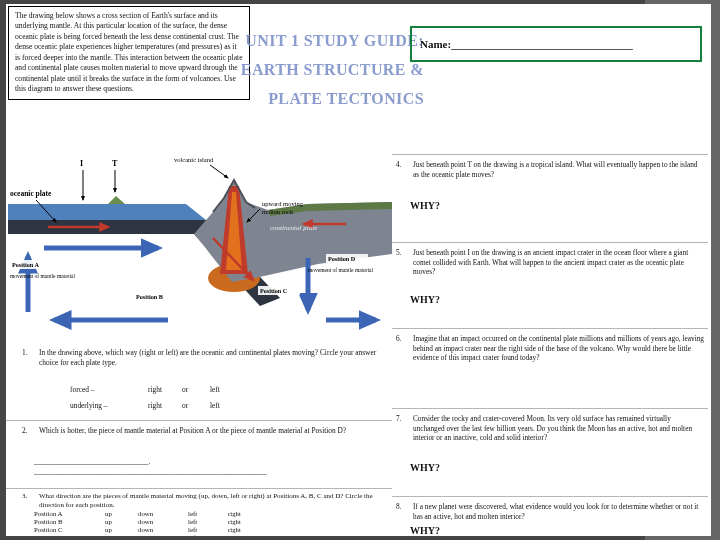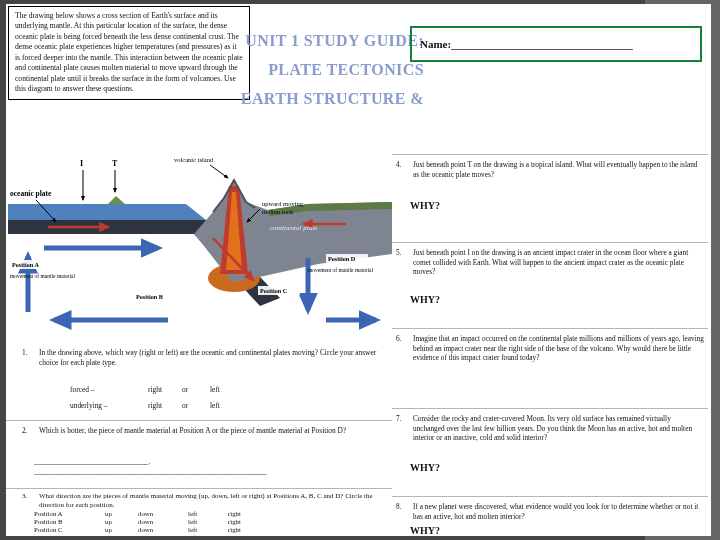--- a/index.html
+++ b/index.html
@@ -22,22 +22,22 @@
 
 <div class="frame">
   <div class="page">
 
     <div class="intro">
       <span>The drawing below shows a cross section of Earth's surface and its underlying mantle.  At this particular location of the surface, the dense oceanic plate is being forced beneath the less dense continental crust.  The dense oceanic plate experiences higher temperatures (and pressures) as it is forced deeper into the mantle.  This interaction between the oceanic plate and continental plate causes molten material to move upward through the continental plate until it breaks the surface in the form of volcanoes.  Use this diagram to answer these questions.</span>
     </div>
 
     <div class="title">
       <div>UNIT 1 STUDY GUIDE:</div>
+      <div>EARTH STRUCTURE &amp;</div>
       <div>PLATE TECTONICS</div>
-      <div>EARTH STRUCTURE &amp;</div>
     </div>
 
     <div class="namebox">
       <div><span>Name:</span><span class="blank">_________________________________</span></div>
     </div>
 
     <div class="diagram">
       <svg viewBox="0 0 384 192" width="384" height="192">
         <defs>
           <marker id="ab" markerWidth="5" markerHeight="5" refX="3.5" refY="2" orient="auto">

